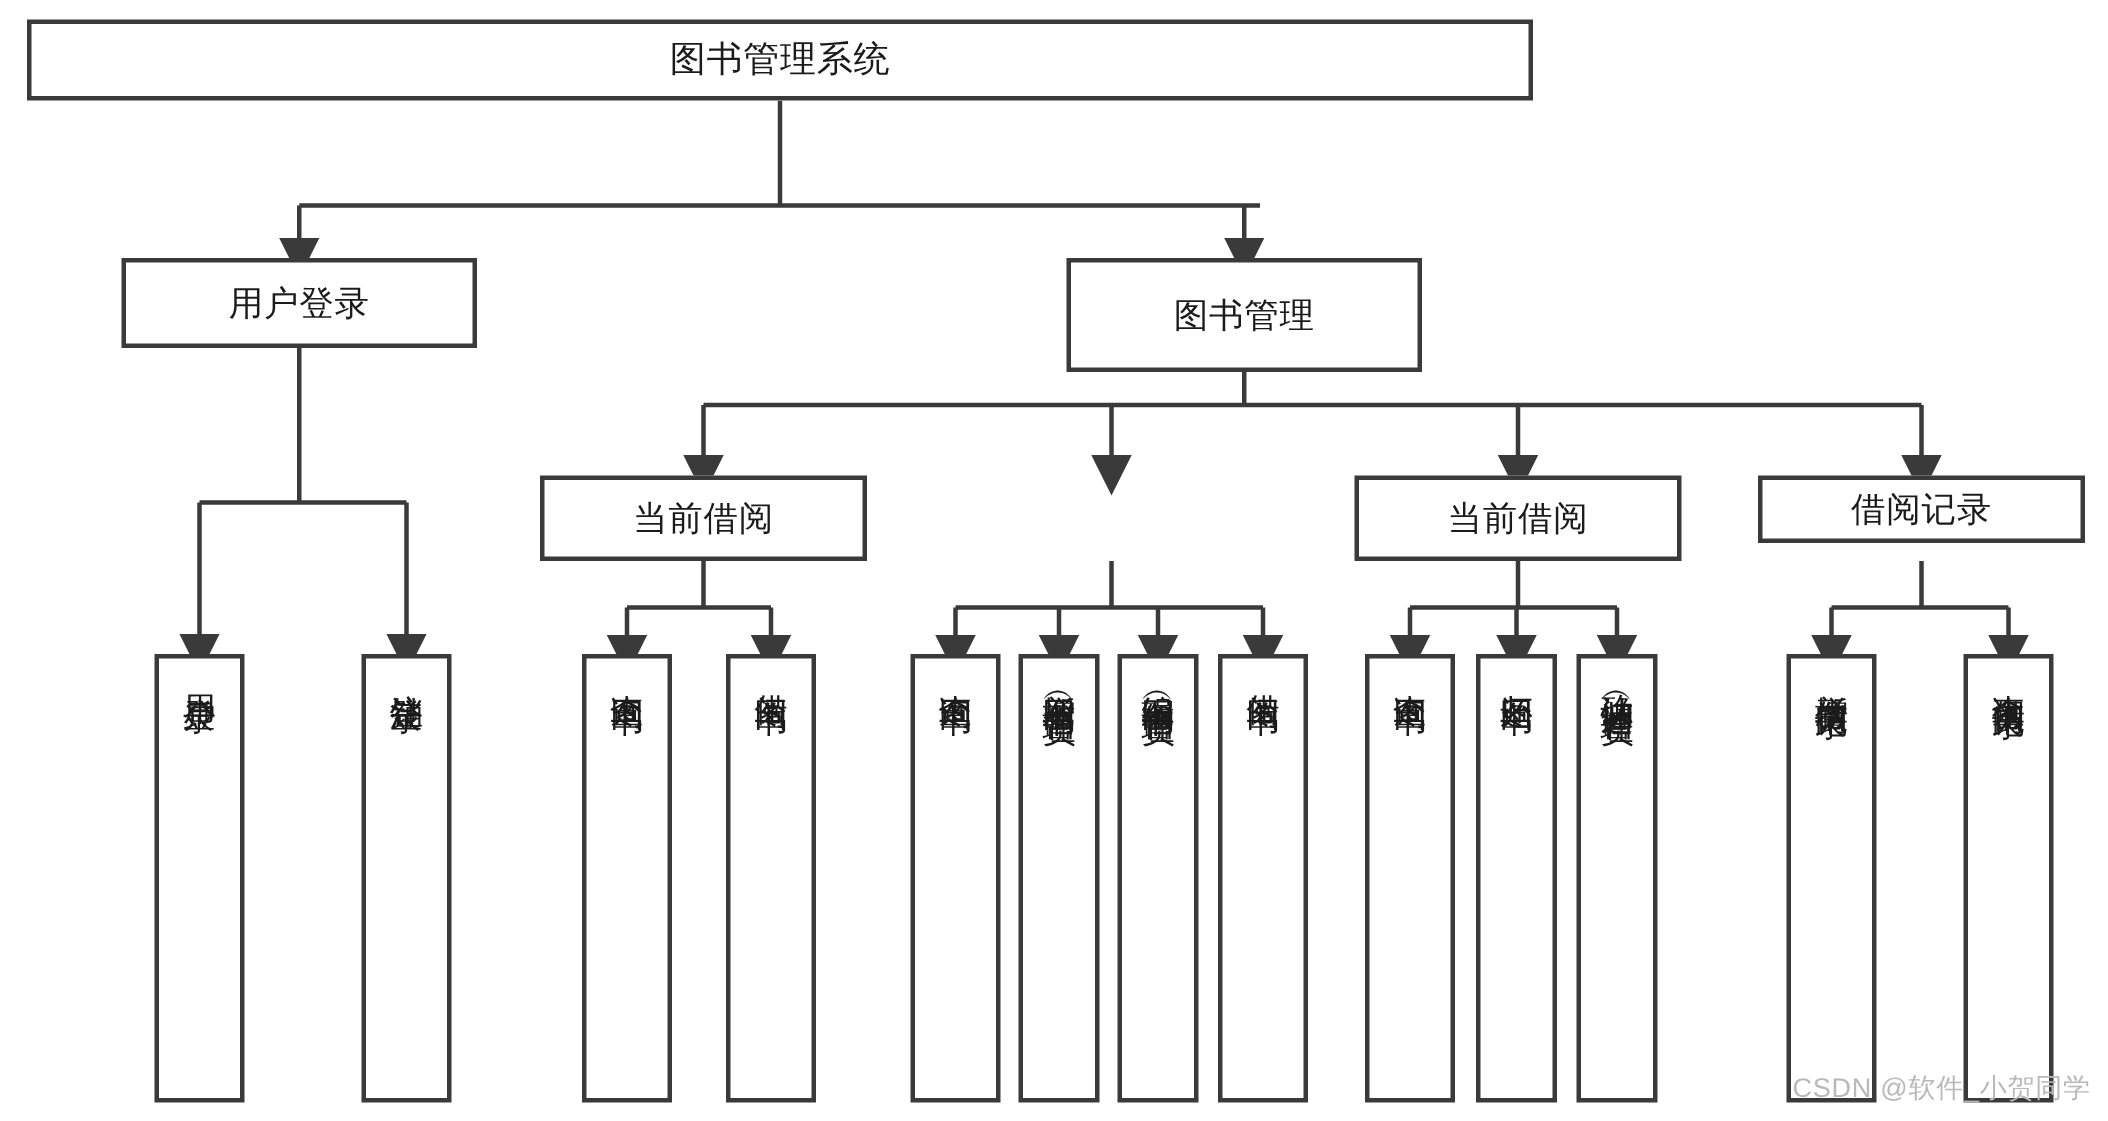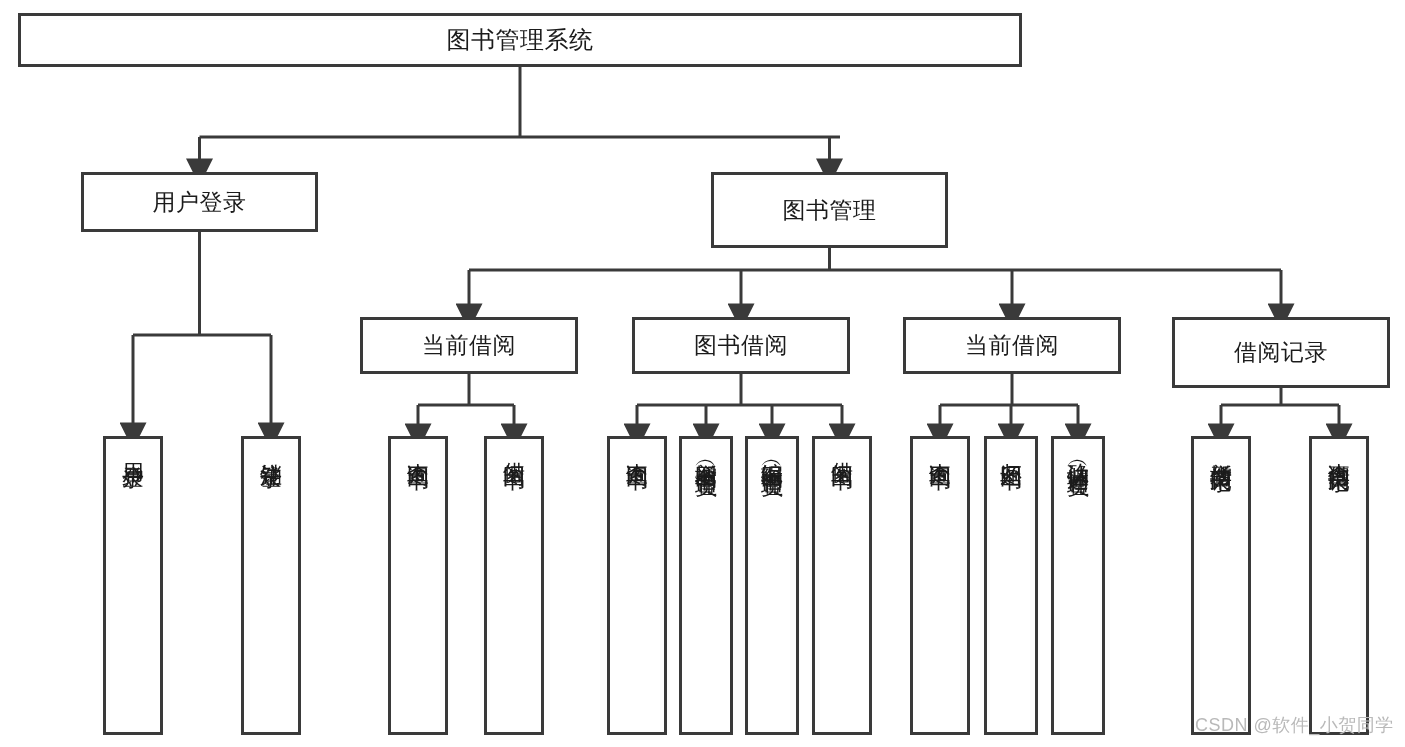--- a/index.html
+++ b/index.html
@@ -127,27 +127,24 @@
   <div class="node" id="n-l2-0" style="left: 81px; top: 172px; width: 237px; height: 60px;">
     <span class="label">用户登录</span>
   </div>
   <div class="node" id="n-l2-1" style="left: 711px; top: 172px; width: 237px; height: 76px;">
     <span class="label">图书管理</span>
   </div>
 
   <div class="node" id="n-l3-0" style="left: 360px; top: 317px; width: 218px; height: 57px;">
     <span class="label">当前借阅</span>
   </div>
-  <div class="node" id="n-l3-1" style="left: 632px; top: 317px; width: 218px; height: 57px;">
-    <span class="label">图书借阅</span>
-  </div>
   <div class="node" id="n-l3-2" style="left: 903px; top: 317px; width: 218px; height: 57px;">
     <span class="label">当前借阅</span>
   </div>
-  <div class="node" id="n-l3-3" style="left: 1172px; top: 317px; width: 218px; height: 71px;">
+  <div class="node" id="n-l3-3" style="left: 1172px; top: 317px; width: 218px; height: 45px;">
     <span class="label">借阅记录</span>
   </div>
 
   <div class="node leaf" id="n-lf-0" style="left: 103px; top: 436px; width: 60px; height: 299px;">
     <span class="label">用户登录</span>
   </div>
   <div class="node leaf" id="n-lf-1" style="left: 241px; top: 436px; width: 60px; height: 299px;">
     <span class="label">注销登录</span>
   </div>
   <div class="node leaf" id="n-lf-2" style="left: 388px; top: 436px; width: 60px; height: 299px;">

